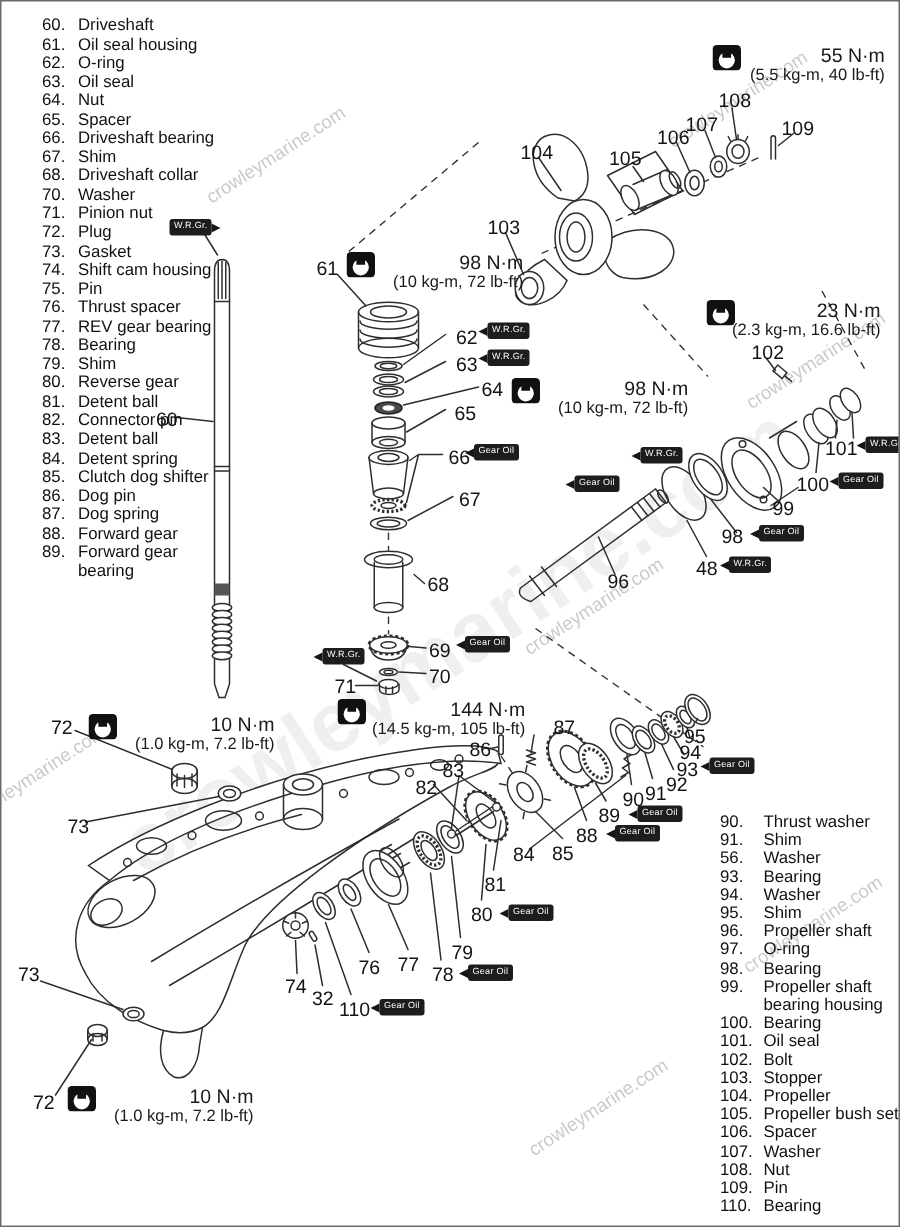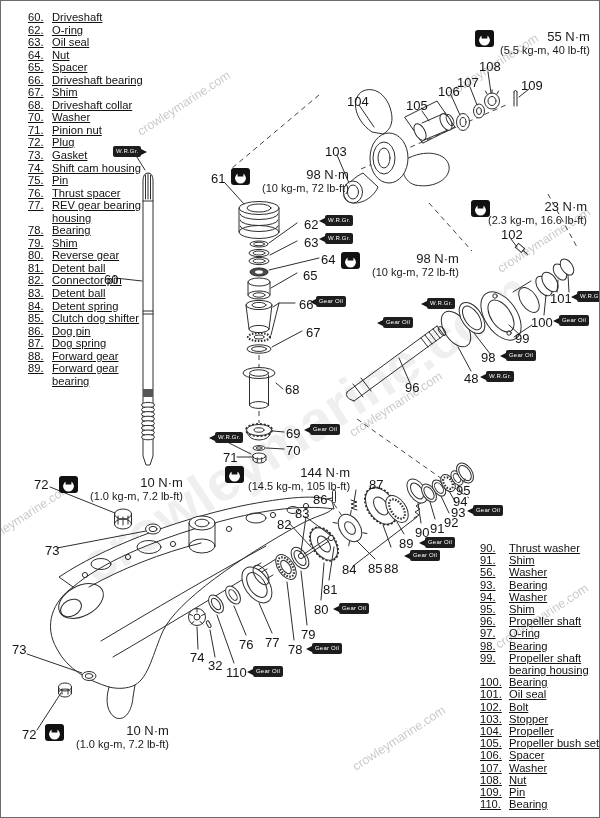--- a/index.html
+++ b/index.html
@@ -9,21 +9,21 @@
   svg.art{position:absolute;left:0;top:0;}
   svg.art .ln{stroke:#2e2e2e;stroke-width:1;fill:none;stroke-linecap:round;stroke-linejoin:round;}
   svg.art .fw{fill:#fff;stroke:#2e2e2e;stroke-width:1;}
   svg.art .dash{stroke:#2e2e2e;stroke-width:0.9;fill:none;stroke-dasharray:5 4;}
   svg.art .teeth{stroke:#2e2e2e;stroke-width:3;fill:none;stroke-dasharray:2 1.7;}
   svg.art .roll{stroke:#2e2e2e;stroke-width:2.2;fill:none;stroke-dasharray:1.5 1.5;}
   text.wm{font-family:"Liberation Sans",sans-serif;fill:#bdbdbd;opacity:.8;font-size:12.5px;}
   text.wmbig{font-family:"Liberation Sans",sans-serif;fill:#8a8a8a;opacity:.13;font-size:56px;font-weight:bold;}
 
   .plist{position:absolute;font-size:11.2px;line-height:12.55px;color:#111;}
-  .plist .row{display:flex;text-decoration:underline;}
+  .plist .row{display:flex;}
   .list-left{left:27px;top:10px;width:170px;}
   .list-left .num{width:24px;flex:none;}
   .list-right{left:479px;top:541px;width:121px;line-height:12.2px;}
   .list-right .num{width:29px;flex:none;}
 
   .pl{position:absolute;font-size:13px;color:#141414;white-space:nowrap;}
 
   .torq{position:absolute;display:flex;gap:12px;align-items:flex-start;white-space:nowrap;text-align:right;}
   .torq .ticon{width:19px;height:17px;flex:none;margin-top:1px;}
   .torq .tval{font-size:13px;}
@@ -337,20 +337,24 @@
     </g>
   </svg>
 
   <div class="plist list-left">
 
       <div class="row">
         <span class="num">60.</span>
         <span class="lbl">Driveshaft</span>
       </div>
 
+      <div class="row">
+        <span class="num">61.</span>
+        <span class="lbl">Oil seal housing</span>
+      </div>
 
       <div class="row">
         <span class="num">62.</span>
         <span class="lbl">O-ring</span>
       </div>
 
       <div class="row">
         <span class="num">63.</span>
         <span class="lbl">Oil seal</span>
       </div>
@@ -414,24 +418,20 @@
       <div class="row">
         <span class="num">76.</span>
         <span class="lbl">Thrust spacer</span>
       </div>
 
       <div class="row">
         <span class="num">77.</span>
         <span class="lbl">REV gear bearing</span>
       </div>
 
-      <div class="row">
-        <span class="num"></span>
-        <span class="lbl">housing</span>
-      </div>
 
       <div class="row">
         <span class="num">78.</span>
         <span class="lbl">Bearing</span>
       </div>
 
       <div class="row">
         <span class="num">79.</span>
         <span class="lbl">Shim</span>
       </div>
@@ -703,21 +703,21 @@
   <div class="pl" style="left:287px;top:641px">78</div>
   <div class="pl" style="left:300px;top:626px">79</div>
   <div class="pl" style="left:313px;top:601px">80</div>
   <div class="pl" style="left:322px;top:581px">81</div>
   <div class="pl" style="left:276px;top:516px">82</div>
   <div class="pl" style="left:294px;top:505px">83</div>
   <div class="pl" style="left:341px;top:561px">84</div>
   <div class="pl" style="left:367px;top:560px">85</div>
   <div class="pl" style="left:312px;top:491px">86</div>
   <div class="pl" style="left:368px;top:476px">87</div>
-  <div class="pl" style="left:383px;top:560px">88</div>
+  <div class="pl" style="left:383px;top:548px">88</div>
   <div class="pl" style="left:398px;top:535px">89</div>
   <div class="pl" style="left:414px;top:524px">90</div>
   <div class="pl" style="left:429px;top:520px">91</div>
   <div class="pl" style="left:443px;top:514px">92</div>
   <div class="pl" style="left:450px;top:504px">93</div>
   <div class="pl" style="left:452px;top:493px">94</div>
   <div class="pl" style="left:455px;top:482px">95</div>
   <div class="pl" style="left:404px;top:379px">96</div>
   <div class="pl" style="left:463px;top:370px">48</div>
   <div class="pl" style="left:480px;top:349px">98</div>

